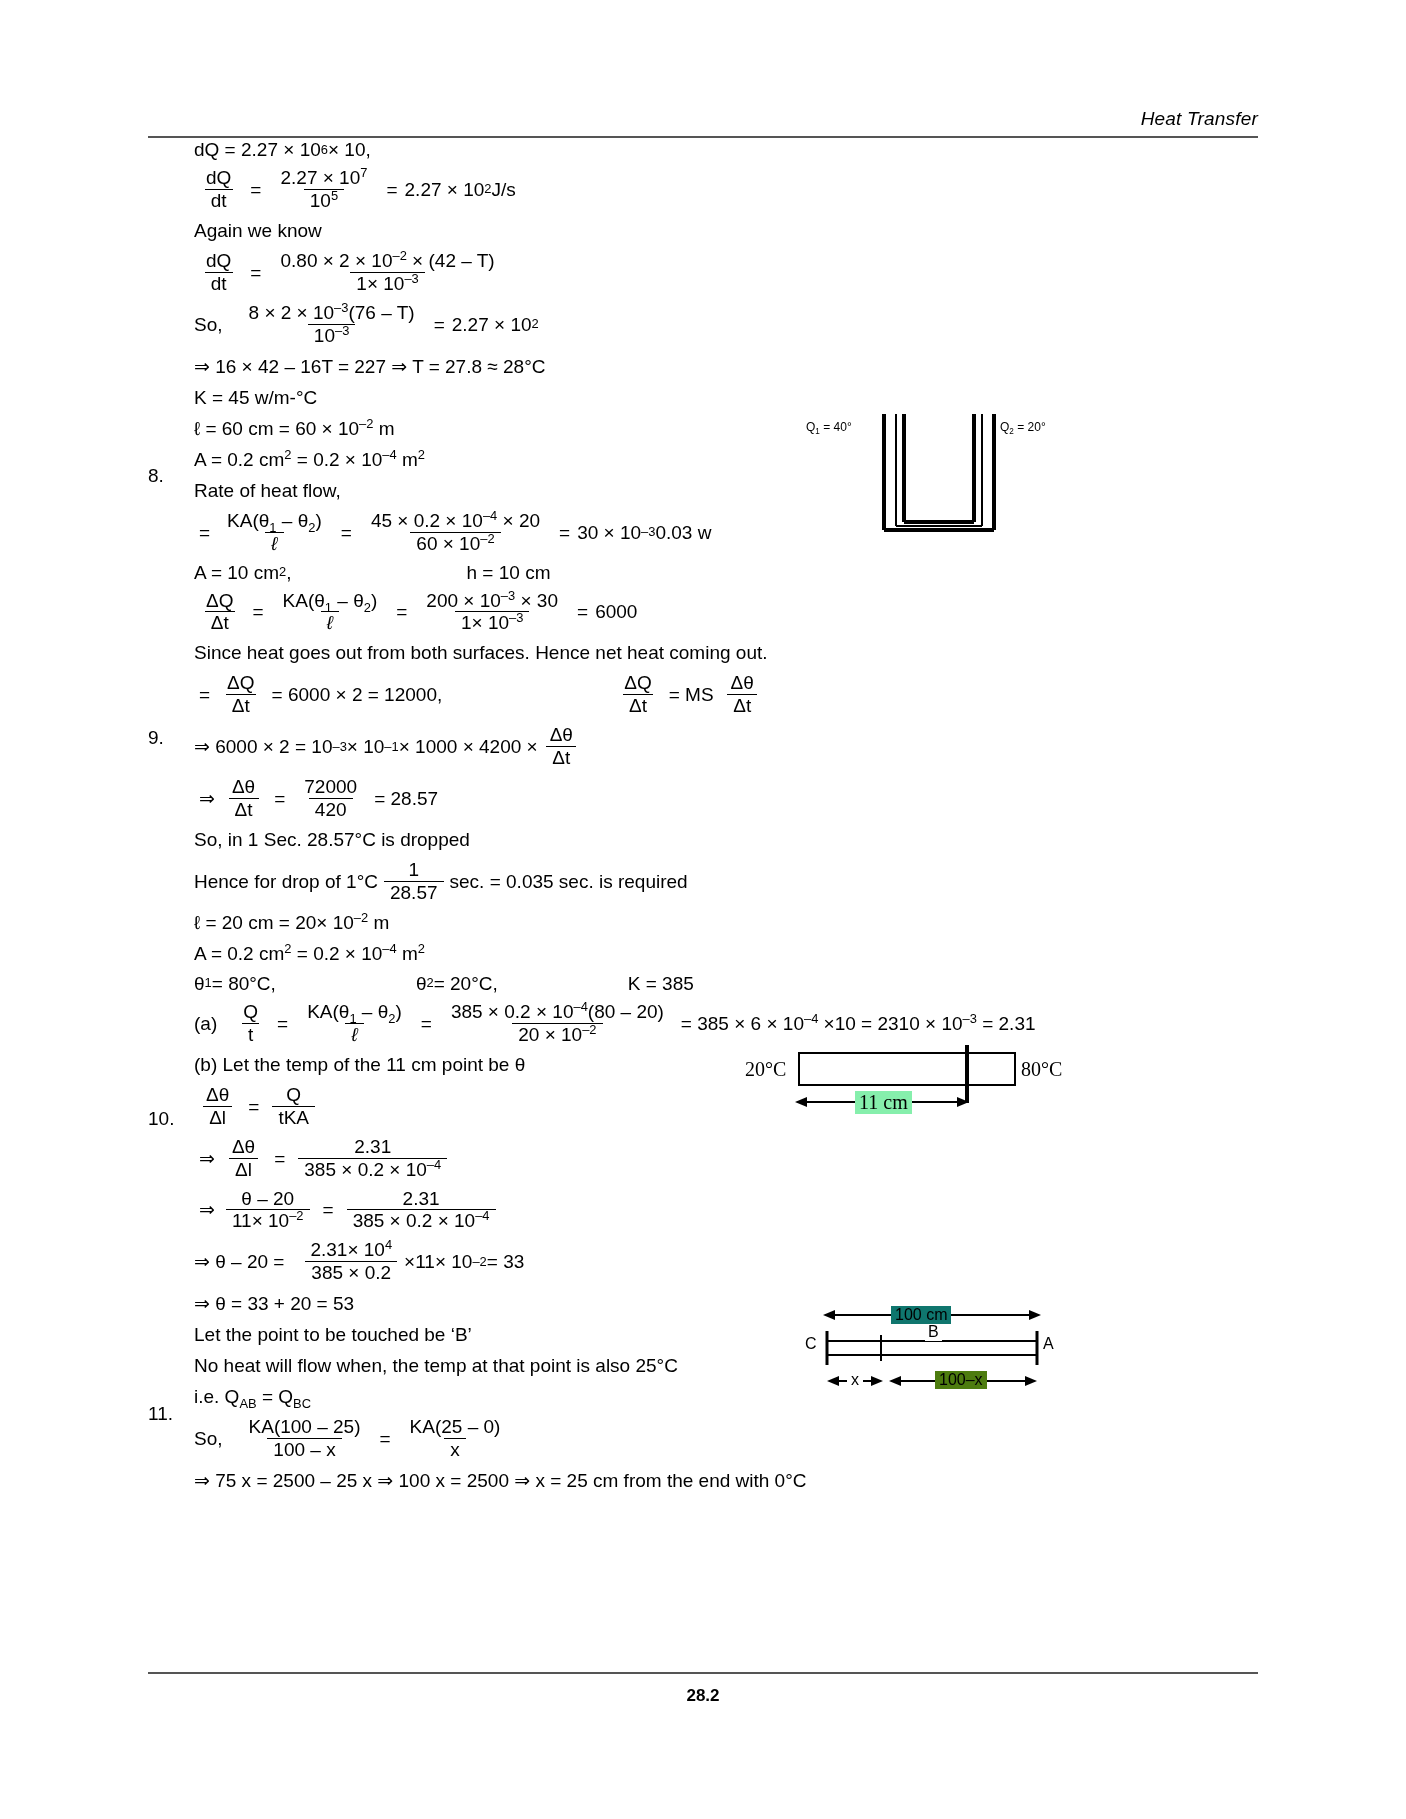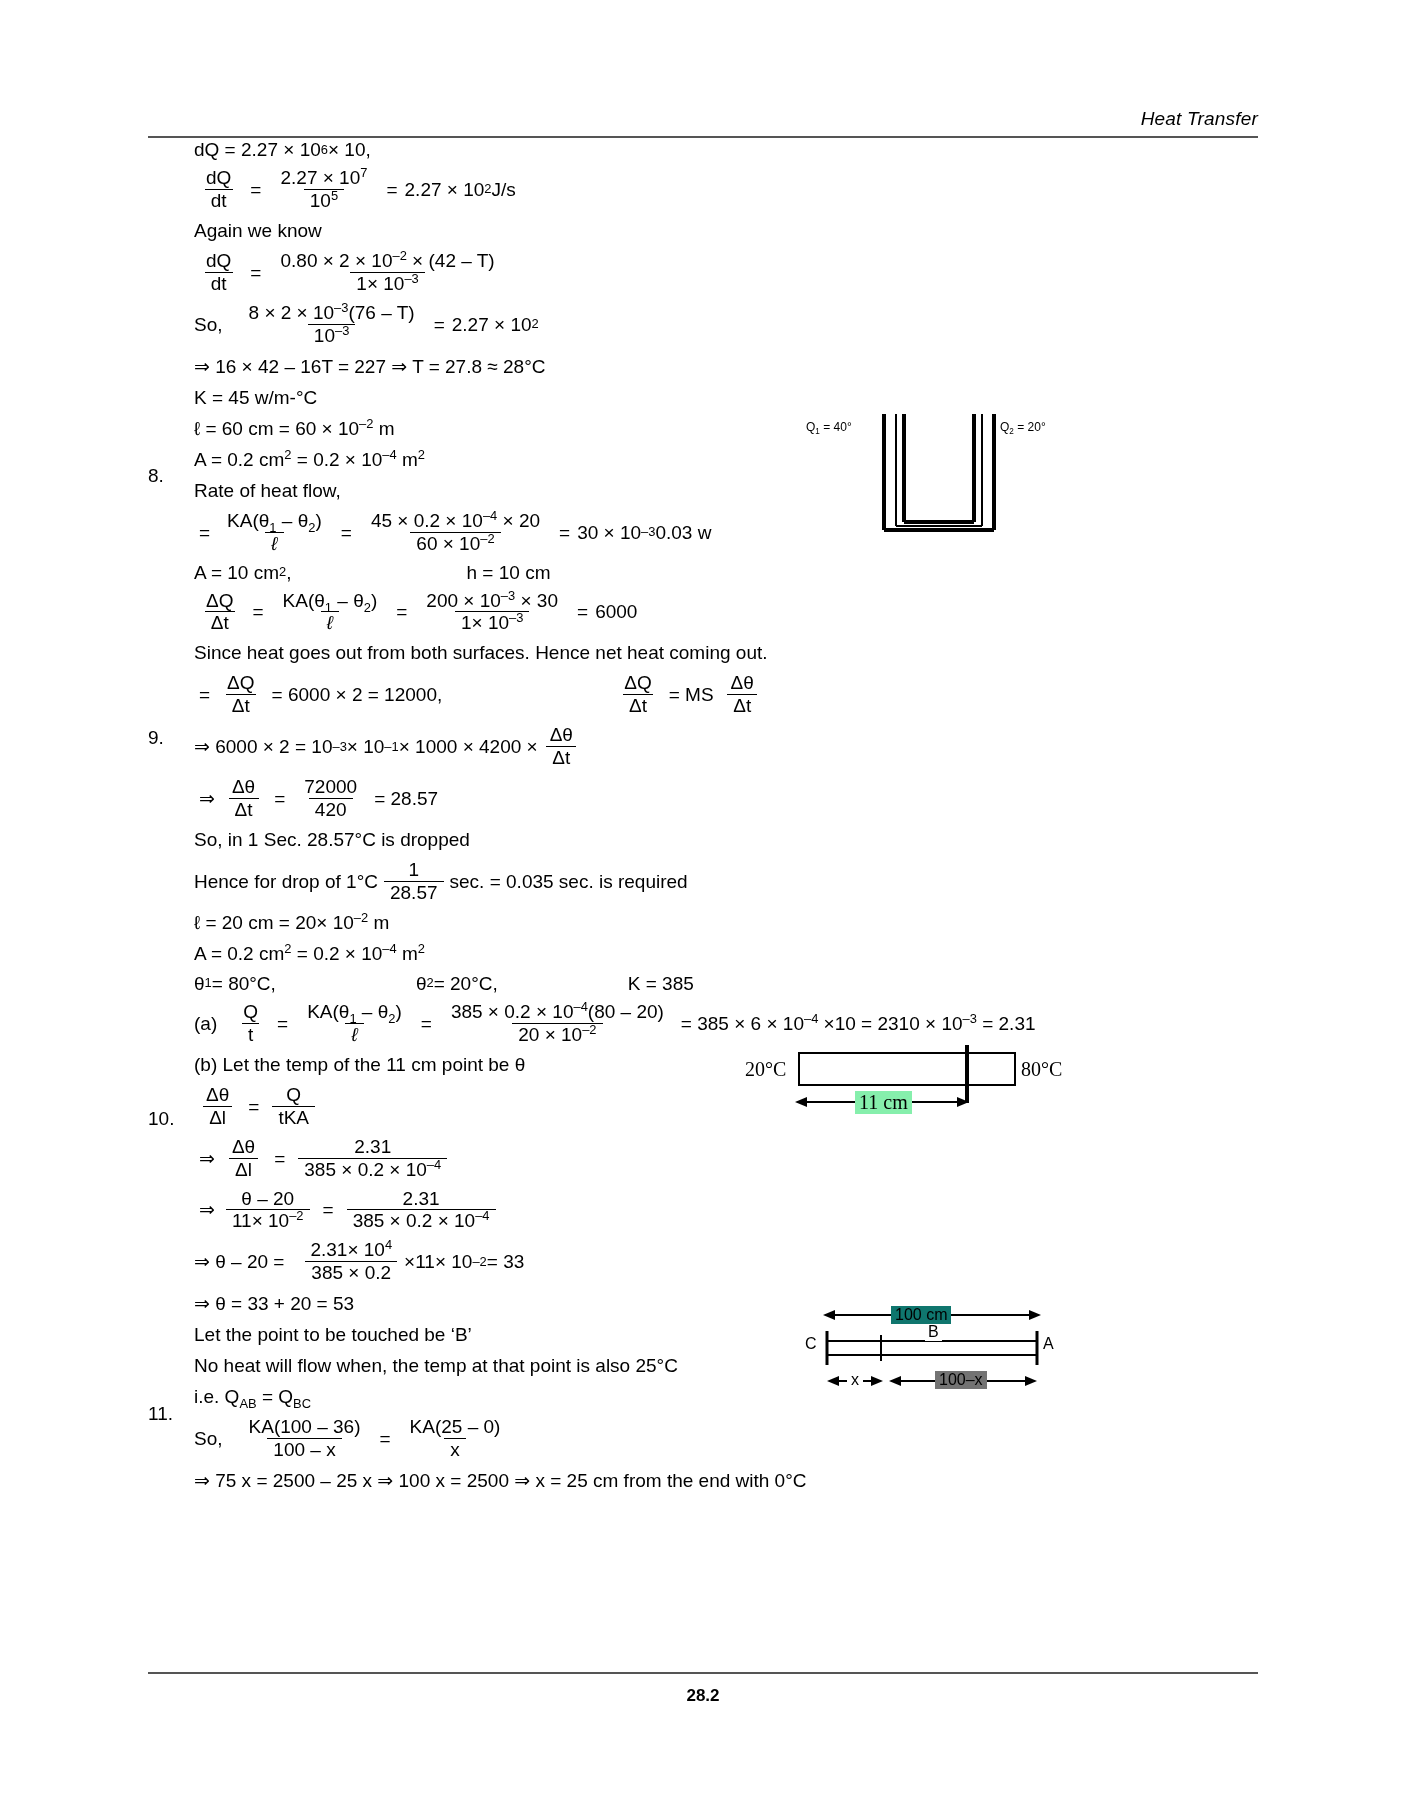--- a/index.html
+++ b/index.html
@@ -360,21 +360,21 @@
         <div class="ln-txt">Let the point to be touched be ‘B’</div>
         <div class="ln-txt">No heat will flow when, the temp at that point is also 25°C</div>
         <div class="ln-txt">
           <span>i.e. Q</span><sub>AB</sub><span> = Q</span><sub>BC</sub>
         </div>
 
         <div class="line ln">
           <span>So,</span>
           <span class="sp"></span>
           <span class="frac">
-            <span class="nu">KA(100 – 36)</span>
+            <span class="nu">KA(100 – 25)</span>
             <span class="de">100 – x</span>
           </span>
           <span class="op">=</span>
           <span class="frac">
             <span class="nu">KA(25 – 0)</span>
             <span class="de">x</span>
           </span>
         </div>
 
         <div class="ln-txt">⇒ 75 x = 2500 – 25 x ⇒ 100 x = 2500   ⇒ x = 25 cm from the end with 0°C</div>
@@ -442,21 +442,21 @@
 
       <line x1="102" y1="76" x2="234" y2="76" stroke="#000" stroke-width="2"></line>
       <polygon points="94,76 106,71 106,81" fill="#000"></polygon>
       <polygon points="242,76 230,71 230,81" fill="#000"></polygon>
     </svg>
     <div class="lbl" style="left:10px;top:30px;">C</div>
     <div class="lbl" style="left:248px;top:30px;">A</div>
     <div class="lbl" style="left:130px;top:18px;background:#fff;padding:0 3px;">B</div>
     <div class="lbl" style="left:96px;top:1px;background:#0f766e;padding:0 4px;">100 cm</div>
     <div class="lbl" style="left:52px;top:66px;background:#fff;padding:0 4px;">x</div>
-    <div class="lbl" style="left:140px;top:66px;background:#737373;padding:0 4px;">100–x</div>
+    <div class="lbl" style="left:140px;top:66px;background:#4d7c0f;padding:0 4px;">100–x</div>
   </div>
 
   <div class="footer">
     <div class="footer-rule"></div>
     <div class="footer-num">28.2</div>
   </div>
 
 </div>
 
 </body></html>

